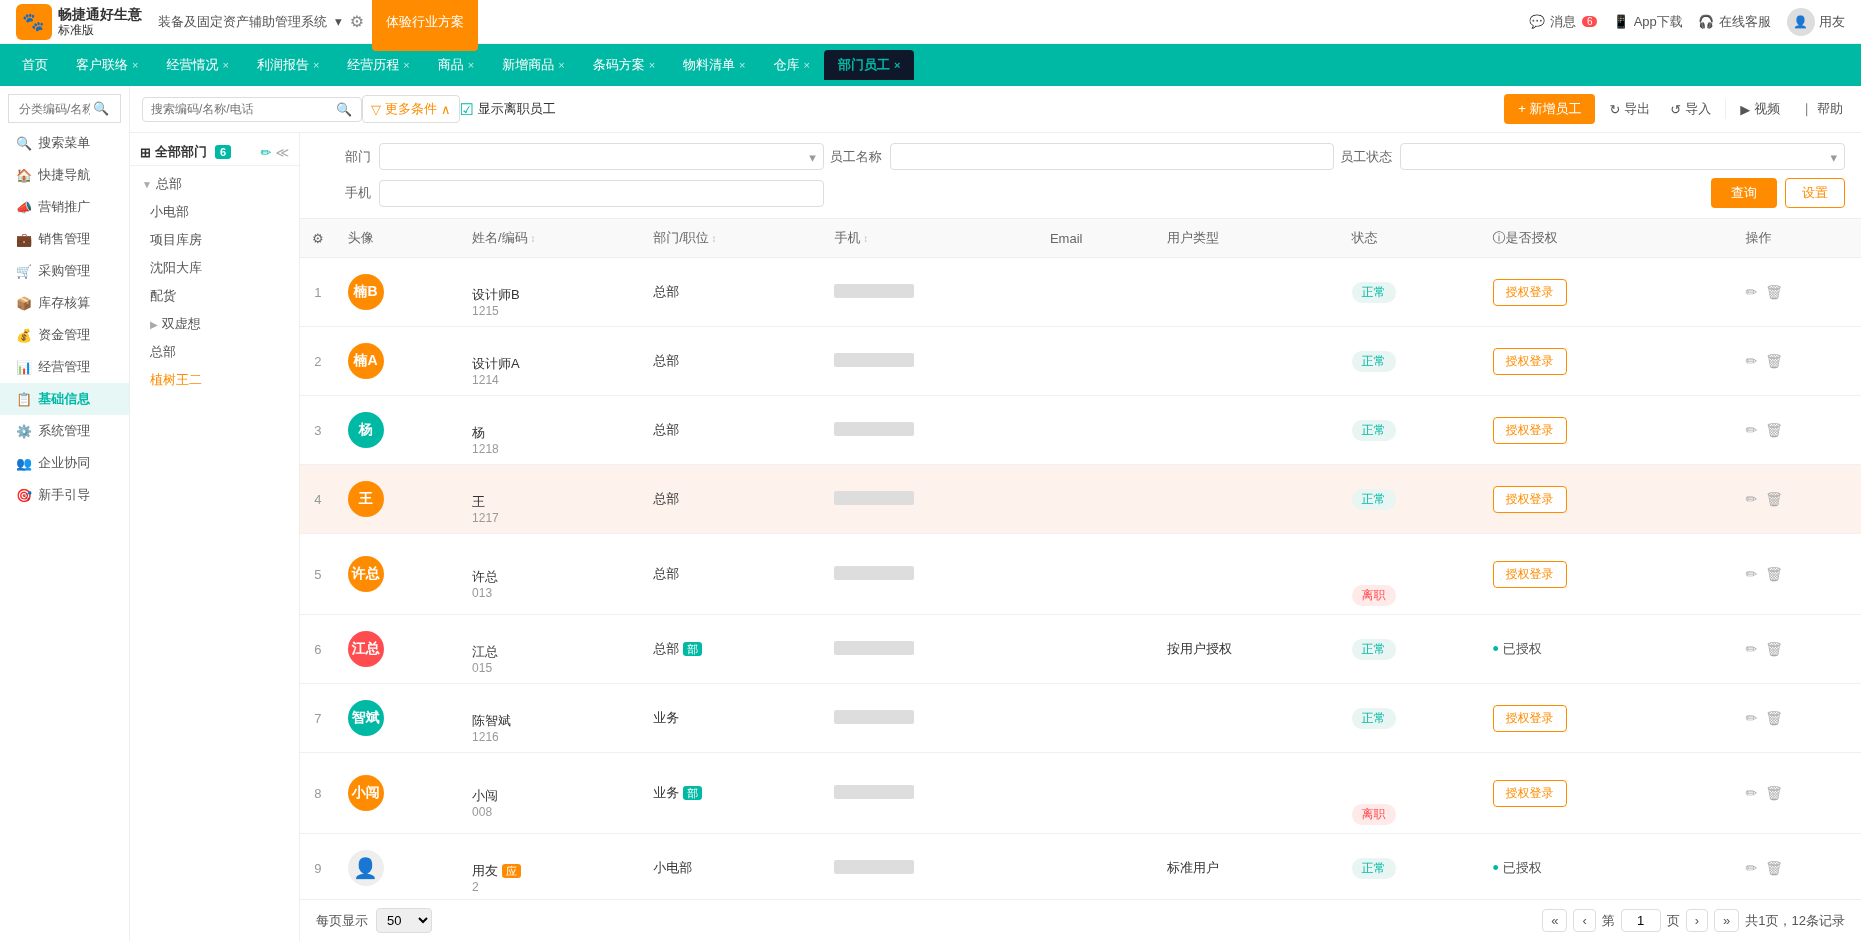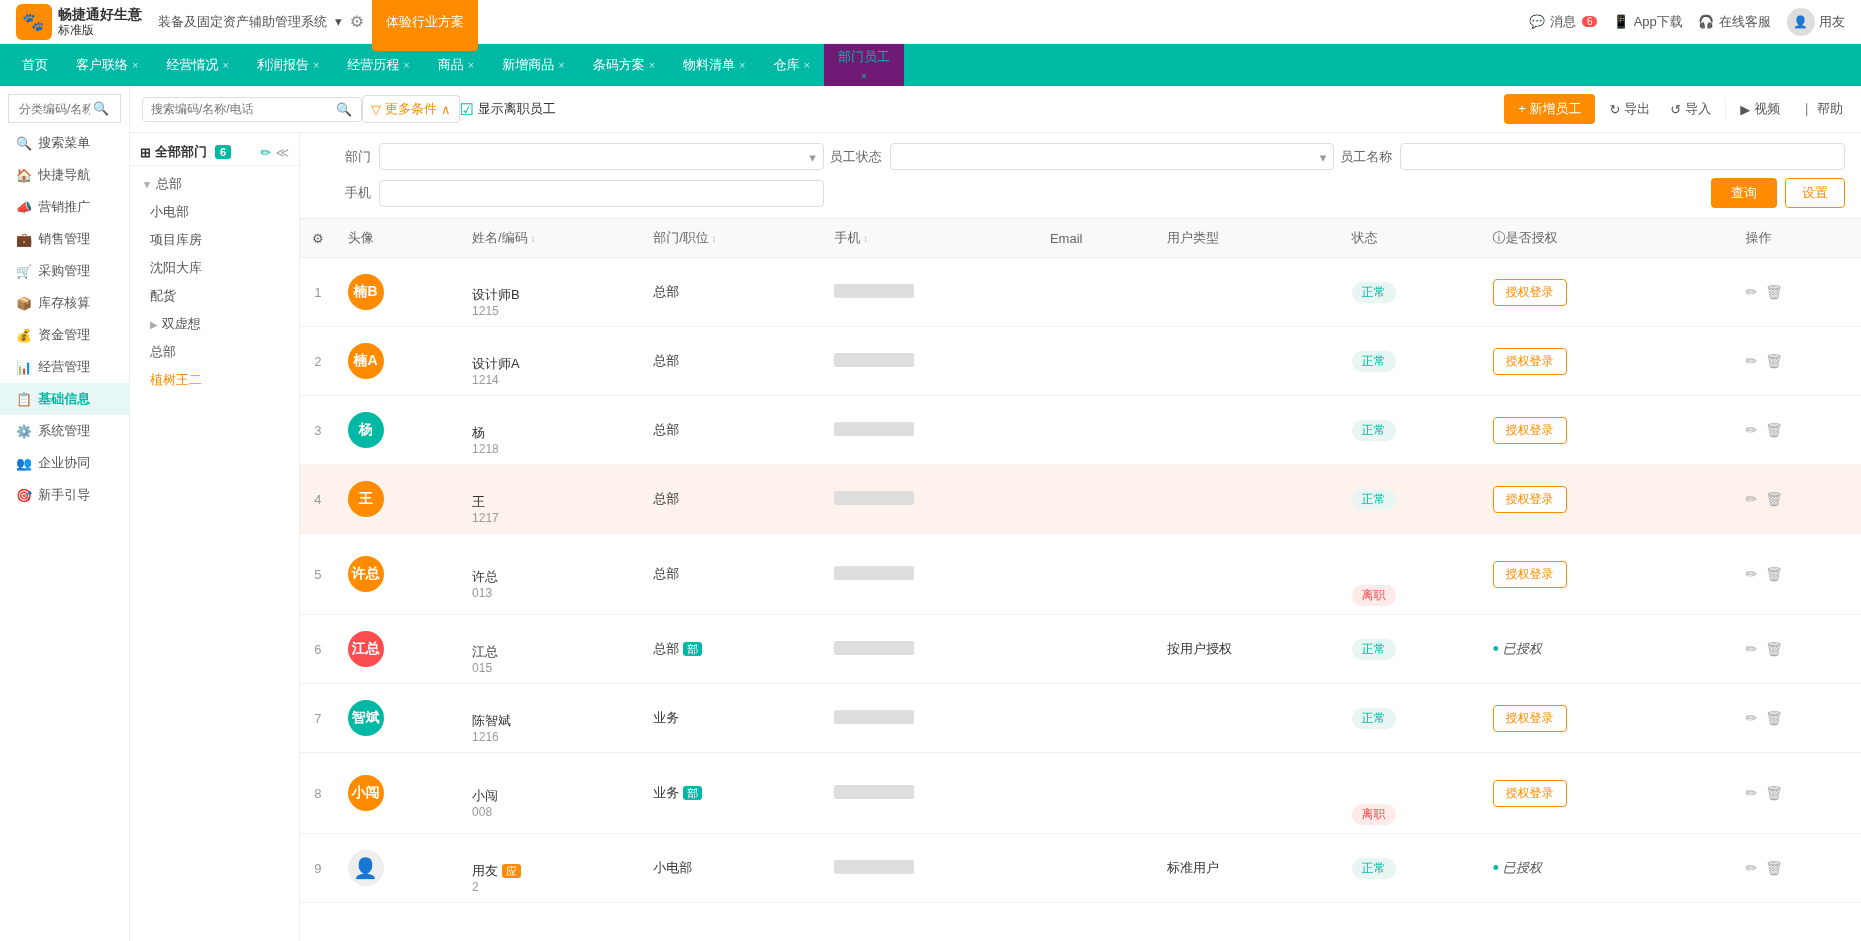--- a/index.html
+++ b/index.html
@@ -32,21 +32,21 @@
     
     .nav-tabs {
       background: #00b9a5; display: flex; align-items: center;
       height: 42px; padding: 0 8px; overflow: hidden;
     }
     .nav-tab {
       color: white; padding: 6px 14px; cursor: pointer; font-size: 13px;
       white-space: nowrap; display: flex; align-items: center; gap: 4px;
       border-radius: 4px 4px 0 0;
     }
-    .nav-tab.active { background: #701a75; color: #00b9a5; font-weight: normal; flex-direction: column; }
+    .nav-tab.active { background: #0f172a; color: #00b9a5; font-weight: bold; }
     .nav-tab .close-x { font-size: 11px; color: rgba(255,255,255,0.7); cursor: pointer; }
     .nav-tab.active .close-x { color: #00b9a5; }
 
     
     .main-layout { display: flex; height: calc(941px - 86px); }
 
     
     .sidebar {
       width: 130px; background: white; border-right: 1px solid #eee;
       padding: 8px 0; flex-shrink: 0; overflow-y: auto;
@@ -120,21 +120,21 @@
     .status-badge {
       display: inline-block; padding: 2px 10px; border-radius: 10px;
       font-size: 12px; background: #f0f0f0; color: #555;
     }
     .status-normal { background: #e8f5f3; color: #00b9a5; }
     .status-resigned { background: #ffeaea; color: #ff4d4f; margin-top: 43px; }
     .auth-btn {
       border: 1px solid #ff8c00; color: #ff8c00; background: white;
       border-radius: 4px; padding: 4px 12px; cursor: pointer; font-size: 12px;
     }
-    .authorized { color: #555; font-size: 13px; display: flex; align-items: center; gap: 4px; font-style: italic; }
+    .authorized { color: #555; font-size: 13px; display: flex; align-items: center; gap: 4px; }
     .authorized::before { content: '•'; color: #00b9a5; font-size: 18px; }
     .action-icons { display: flex; gap: 8px; align-items: center; }
     .action-icon { cursor: pointer; color: #aaa; font-size: 14px; }
     .name-code { display: flex; flex-direction: column; margin-top: 20px; }
     .emp-name { font-size: 13px; color: #333; }
     .emp-code { font-size: 12px; color: #999; }
     .blurred { background: #ddd; border-radius: 2px; width: 80px; height: 14px; display: inline-block; }
     .dept-badge {
       background: #00b9a5; color: white; border-radius: 3px;
       font-size: 11px; padding: 1px 4px; margin-left: 4px;
@@ -432,30 +432,30 @@
         <div class="filter-section">
           <div class="fs-row">
             <span class="fs-label">部门</span>
             <div class="fs-select-wrap">
               <select class="fs-select">
                 <option value=""></option>
               </select>
             </div>
           </div>
           <div class="fs-row">
+            <span class="fs-label">员工名称</span>
+            <input class="fs-input" type="text" style="">
+          </div>
+          <div class="fs-row">
             <span class="fs-label">员工状态</span>
             <div class="fs-select-wrap">
               <select class="fs-select">
                 <option value=""></option>
               </select>
             </div>
-          </div>
-          <div class="fs-row">
-            <span class="fs-label">员工名称</span>
-            <input class="fs-input" type="text" style="">
           </div>
           <div class="fs-row">
             <span class="fs-label">手机</span>
             <input class="fs-input" type="text" style="">
           </div>
           <div class="fs-actions">
             <button class="query-btn">查询</button>
             <button class="setting-btn">设置</button>
           </div>
         </div>
@@ -708,17 +708,36 @@
                     <div class="action-icons">
                       <span class="action-icon">✏</span>
                       <span class="action-icon">🗑</span>
                     </div>
                   </td>
                 </tr>
               </tbody>
           </table>
         </div>
 
+        <div class="pagination">
+          <div style="display:flex;align-items:center;gap:8px;">
+            <span>每页显示</span>
+            <select class="page-size-select">
+              <option>50</option>
+              <option>100</option>
+            </select>
+          </div>
+          <div class="page-btns">
+            <button class="page-btn">«</button>
+            <button class="page-btn">‹</button>
+            <span>第</span>
+            <input class="page-input" type="text" value="1" style="">
+            <span>页</span>
+            <button class="page-btn">›</button>
+            <button class="page-btn">»</button>
+            <span>共1页，12条记录</span>
+          </div>
+        </div>
 
       </div>
     </div>
   </div>
 </div>
 
 </body></html>

